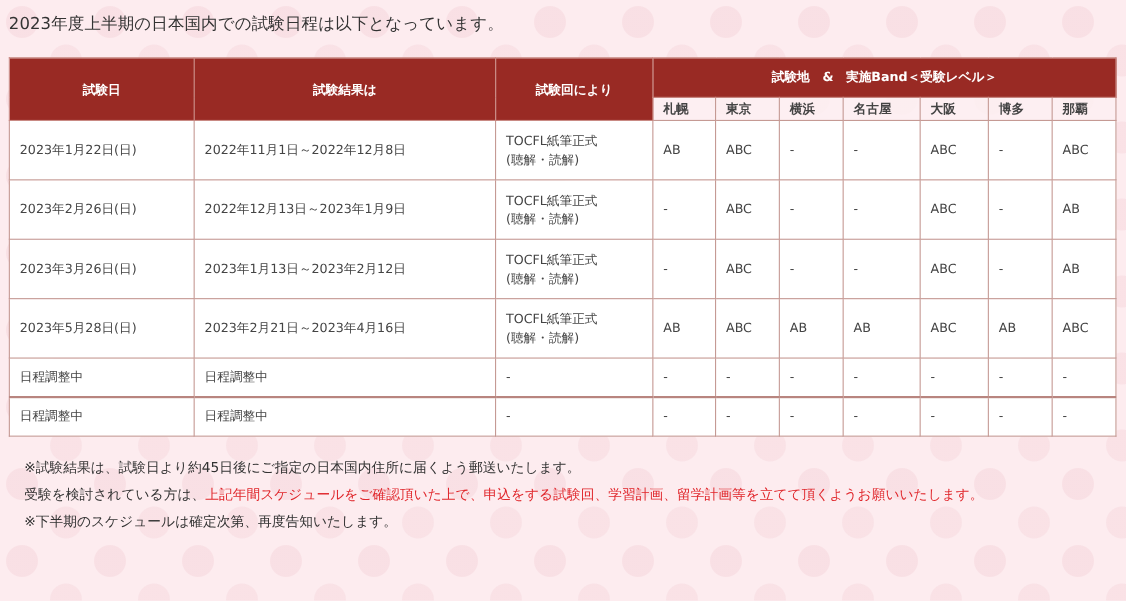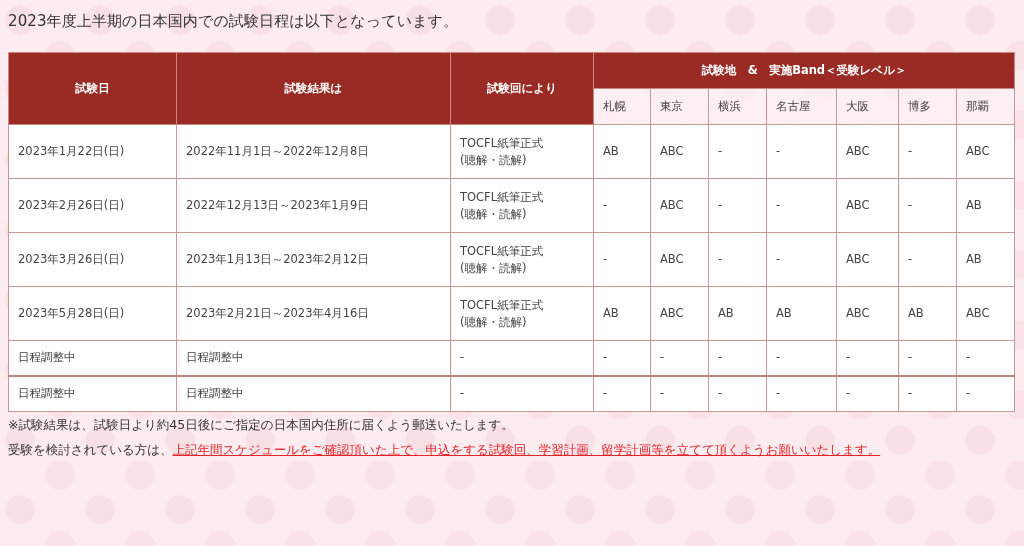--- a/index.html
+++ b/index.html
@@ -36,40 +36,40 @@
       color: #ffffff;
       font-weight: bold;
       text-align: center;
       font-size: 11.5px;
       border-color: #c98a84;
       margin-top: 14px;
     }
     table.schedule th.city {
       background: rgba(253,240,242,0.85);
       color: #444;
-      font-weight: normal;
+      font-weight: bold;
       padding-left: 9px;
-      height: 36px;
+      height: 21px;
     }
     tr.top-head th { height: 36px; }
     table.schedule td {
       background: #ffffff;
       padding-left: 9px;
       line-height: 17px;
     }
     tr.row-tall td { height: 54px; }
     tr.row-short td { height: 35px; }
     tr.row-last td { border-top: 2px solid #b8857f; height: 36px; }
     .notes {
-      position: absolute; left: 8px; top: 415px;
+      position: absolute; left: 22px; top: 415px;
       font-size: 12.5px; color: #333;
     }
     .notes p { height: 24.5px; line-height: 20px; white-space: nowrap; }
     .notes a.red {
-      color: #e0262b; text-decoration: underline;
+      color: #e0262b; 
     }
   </style>
 </head>
 <body>
 
 <p class="intro">2023年度上半期の日本国内での試験日程は以下となっています。</p>
 
 <table class="schedule">
   <colgroup>
     <col style="width:168px">
@@ -178,13 +178,14 @@
       <td>-</td>
       <td>-</td>
       <td>-</td>
     </tr>
   </tbody>
 </table>
 
 <div class="notes">
   <p>※試験結果は、試験日より約45日後にご指定の日本国内住所に届くよう郵送いたします。</p>
   <p><span>受験を検討されている方は、</span><a class="red">上記年間スケジュールをご確認頂いた上で、申込をする試験回、学習計画、留学計画等を立てて頂くようお願いいたします。</a></p>
+  <p>※下半期のスケジュールは確定次第、再度告知いたします。</p>
 </div>
 
 </body></html>

